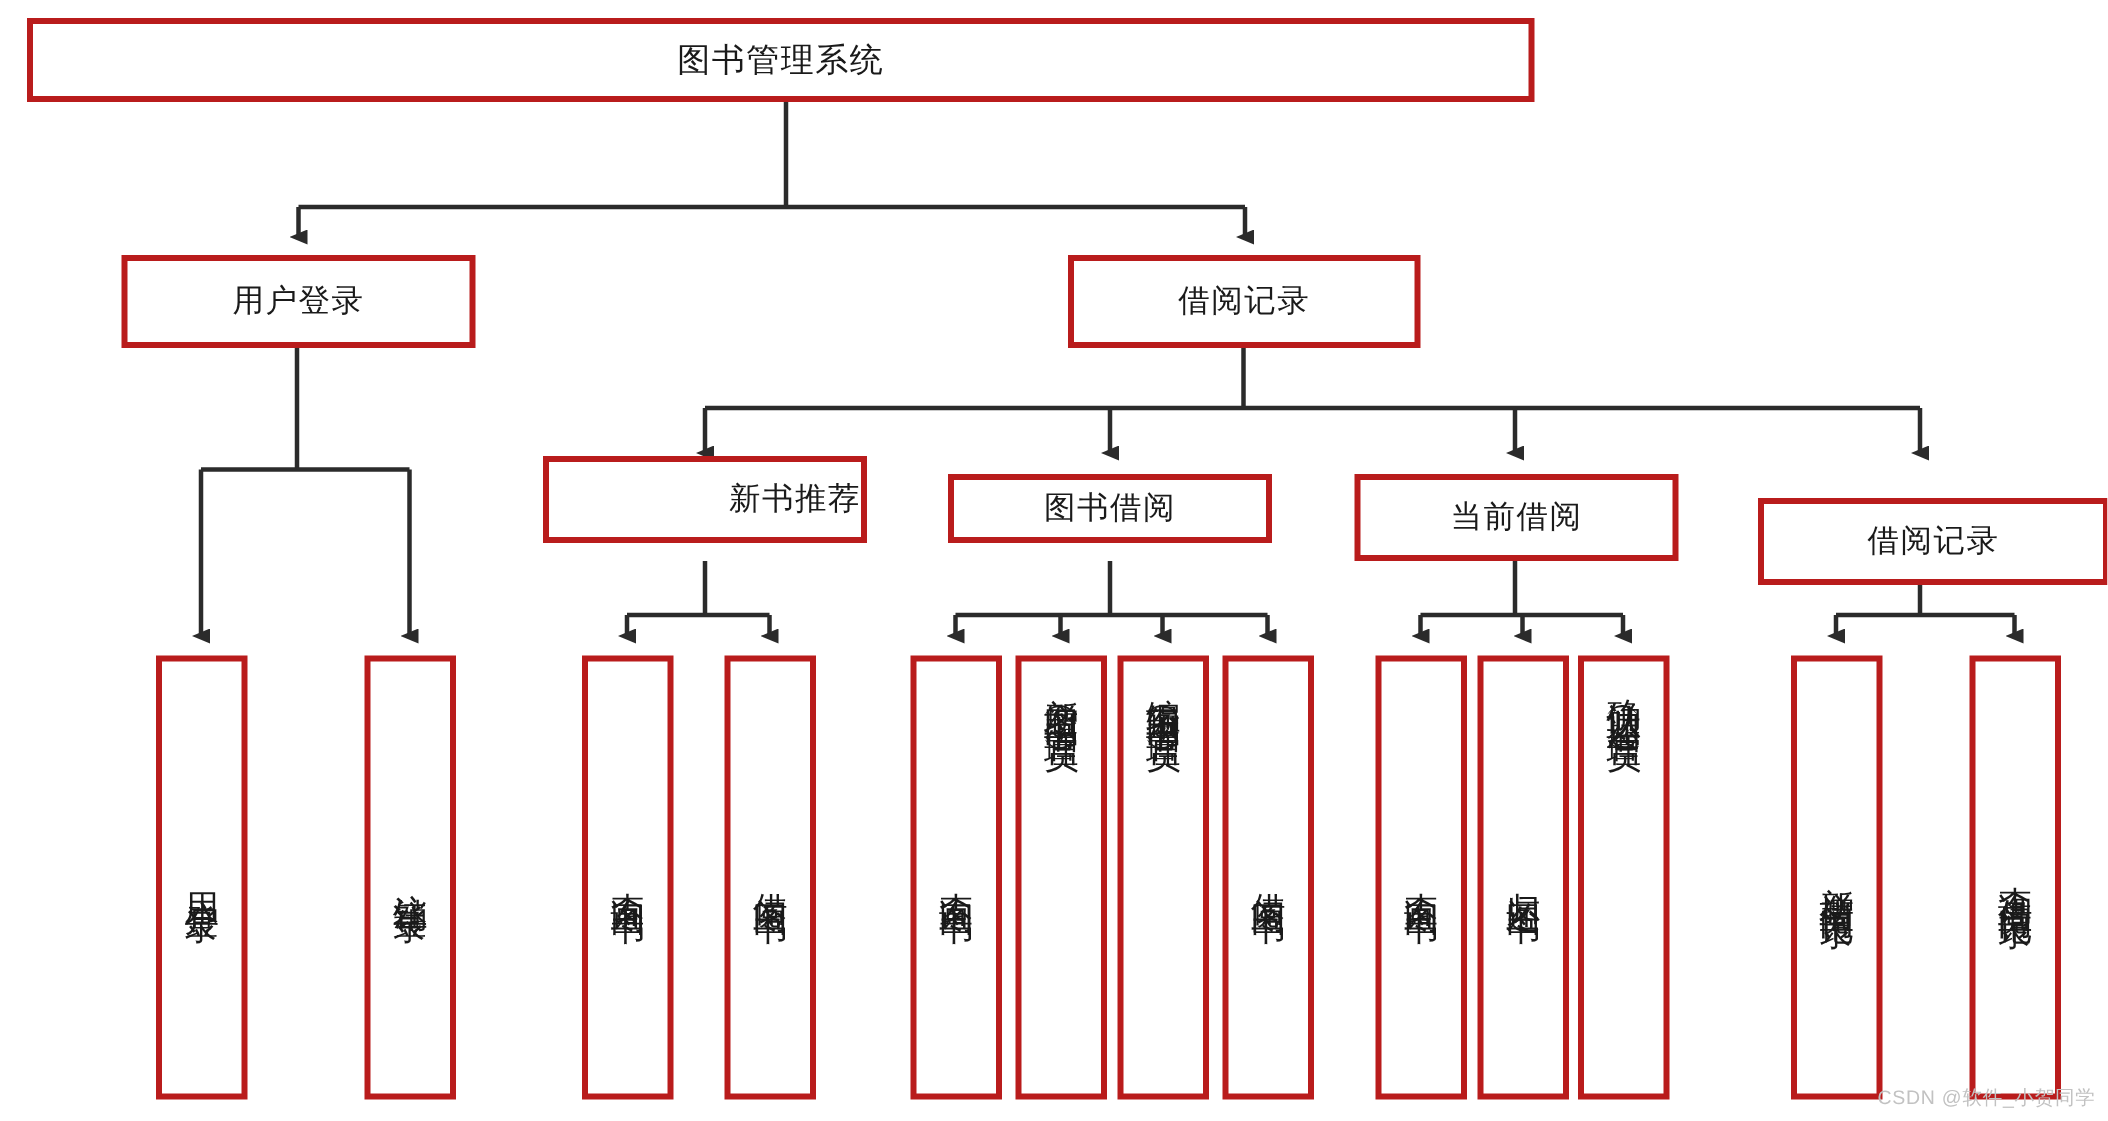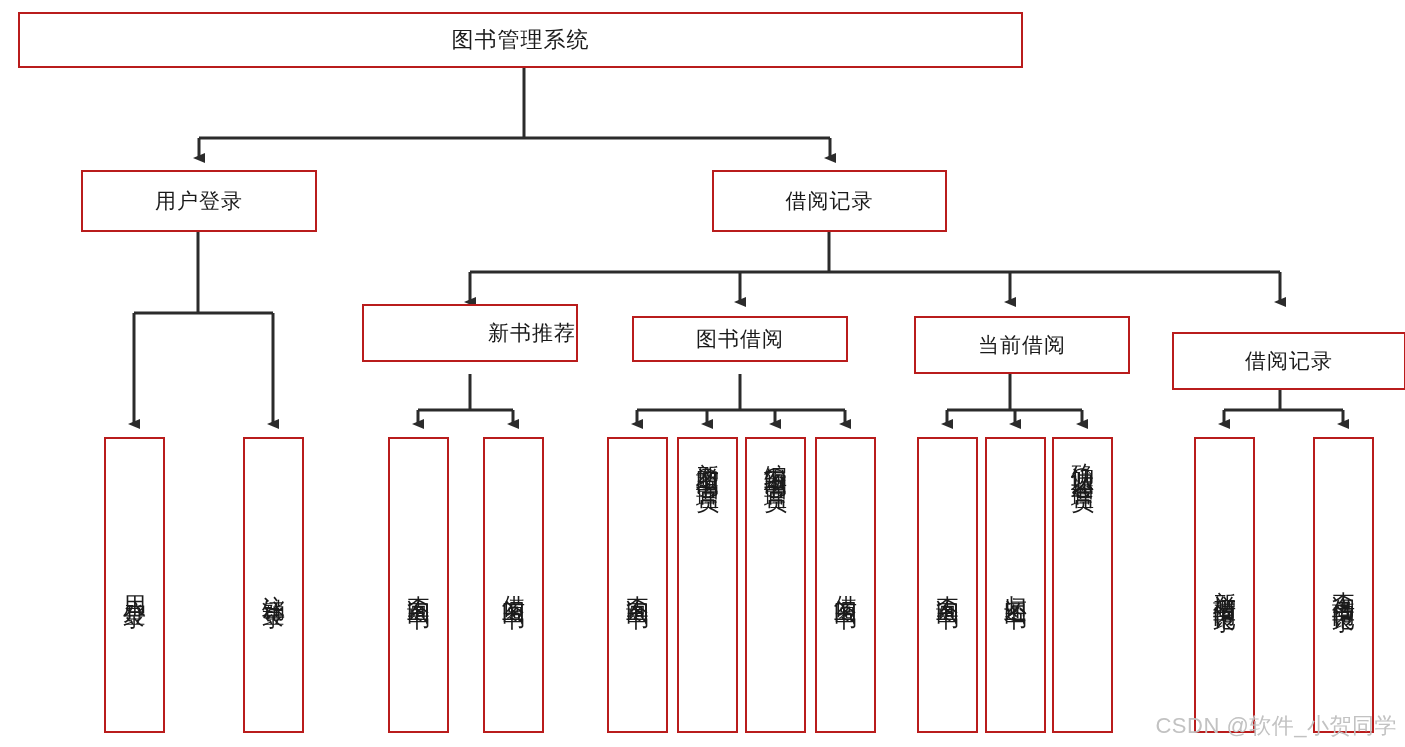--- a/index.html
+++ b/index.html
@@ -22,21 +22,21 @@
     left: 0;
     top: 0;
     width: 1405px;
     height: 747px;
     pointer-events: none;
   }
   .node {
     position: absolute;
     box-sizing: border-box;
     background: #ffffff;
-    border: 2px solid #b91c1c;
+    border: 4px solid #b91c1c;
     display: flex;
     align-items: center;
     justify-content: center;
     color: #1a1a1a;
   }
   .node .label {
     display: block;
     text-align: center;
     line-height: 1.08;
     white-space: nowrap;
@@ -64,21 +64,21 @@
     letter-spacing: 4px;
   }
   .node.v.mid {
     align-items: center;
     padding-top: 0;
   }
   .watermark {
     position: absolute;
     right: 8px;
     bottom: 6px;
-    font-size: 22px;
+    font-size: 13px;
     color: #c2c2c2;
     letter-spacing: 0.5px;
     white-space: nowrap;
   }
 </style>
 </head>
 <body>
 
 <div id="canvas">
 
@@ -142,21 +142,21 @@
   <div class="node h" style="left:712px; top:170px; width:235px; height:62px;">
     <span class="label">借阅记录</span>
   </div>
 
   <div class="node h" style="left:362px; top:304px; width:216px; height:58px;justify-content:flex-end;">
     <span class="label">新书推荐</span>
   </div>
   <div class="node h" style="left:632px; top:316px; width:216px; height:46px;">
     <span class="label">图书借阅</span>
   </div>
-  <div class="node h" style="left:903px; top:316px; width:216px; height:58px;margin-left:11px;">
+  <div class="node h" style="left:903px; top:316px; width:216px; height:58px;">
     <span class="label">当前借阅</span>
   </div>
   <div class="node h" style="left:1172px; top:332px; width:234px; height:58px;">
     <span class="label">借阅记录</span>
   </div>
 
   <div class="node v mid" style="left:104px; top:437px; width:61px; height:296px;">
     <span class="label">用户登录</span>
   </div>
   <div class="node v mid" style="left:243px; top:437px; width:61px; height:296px;">

